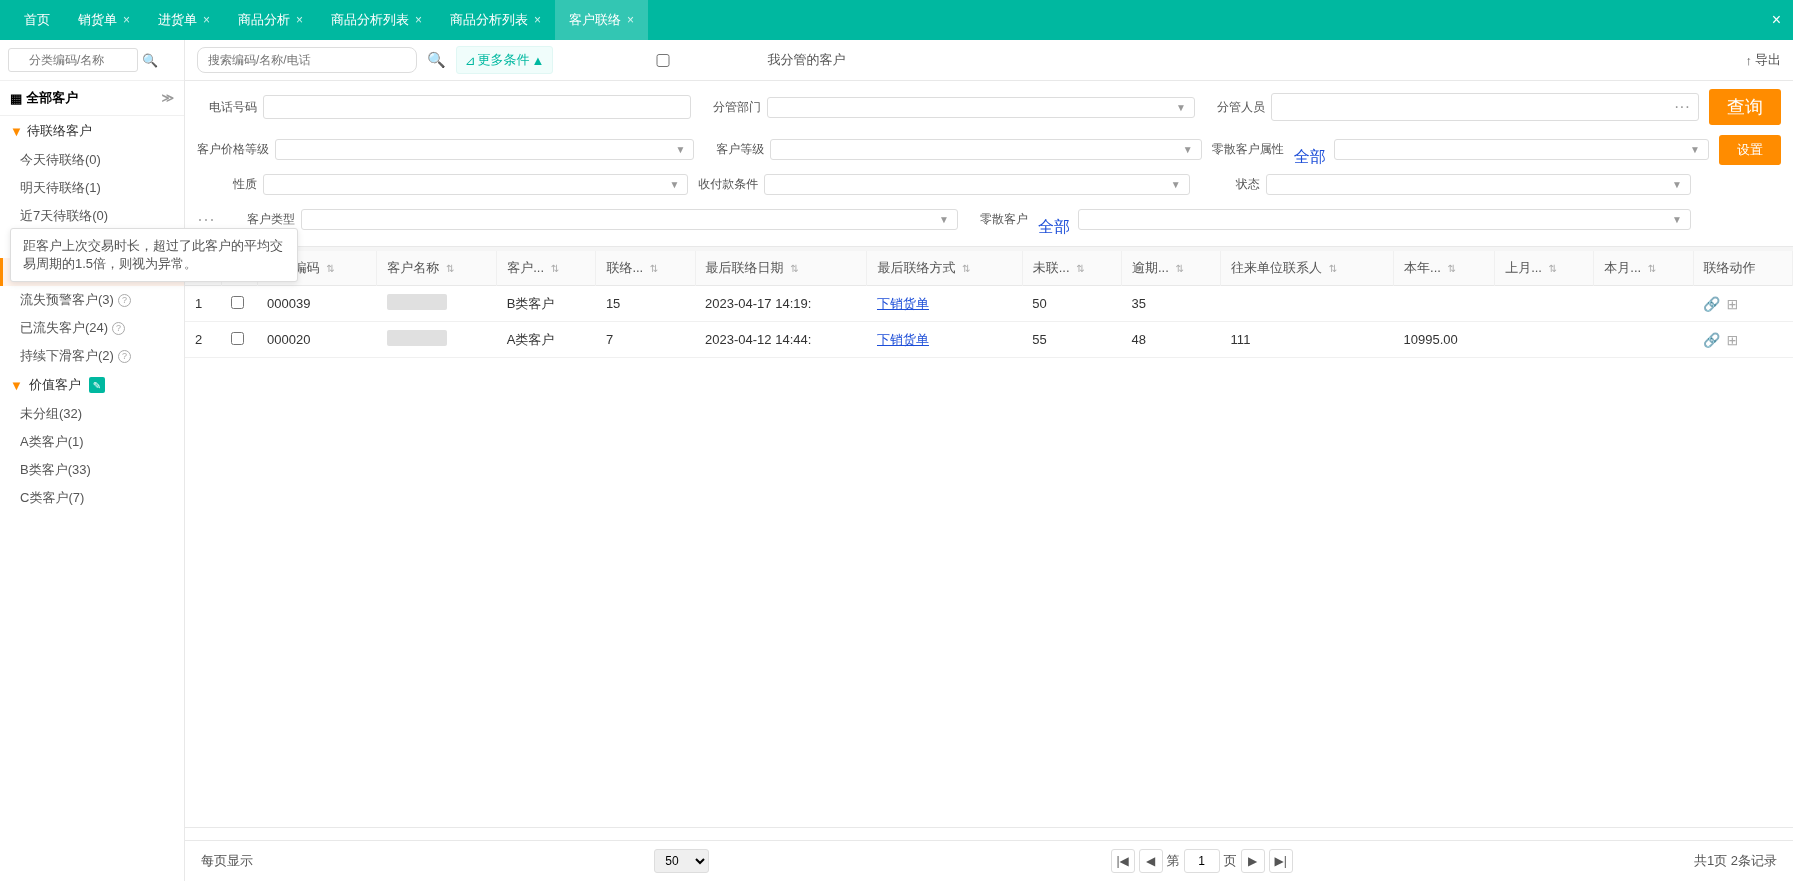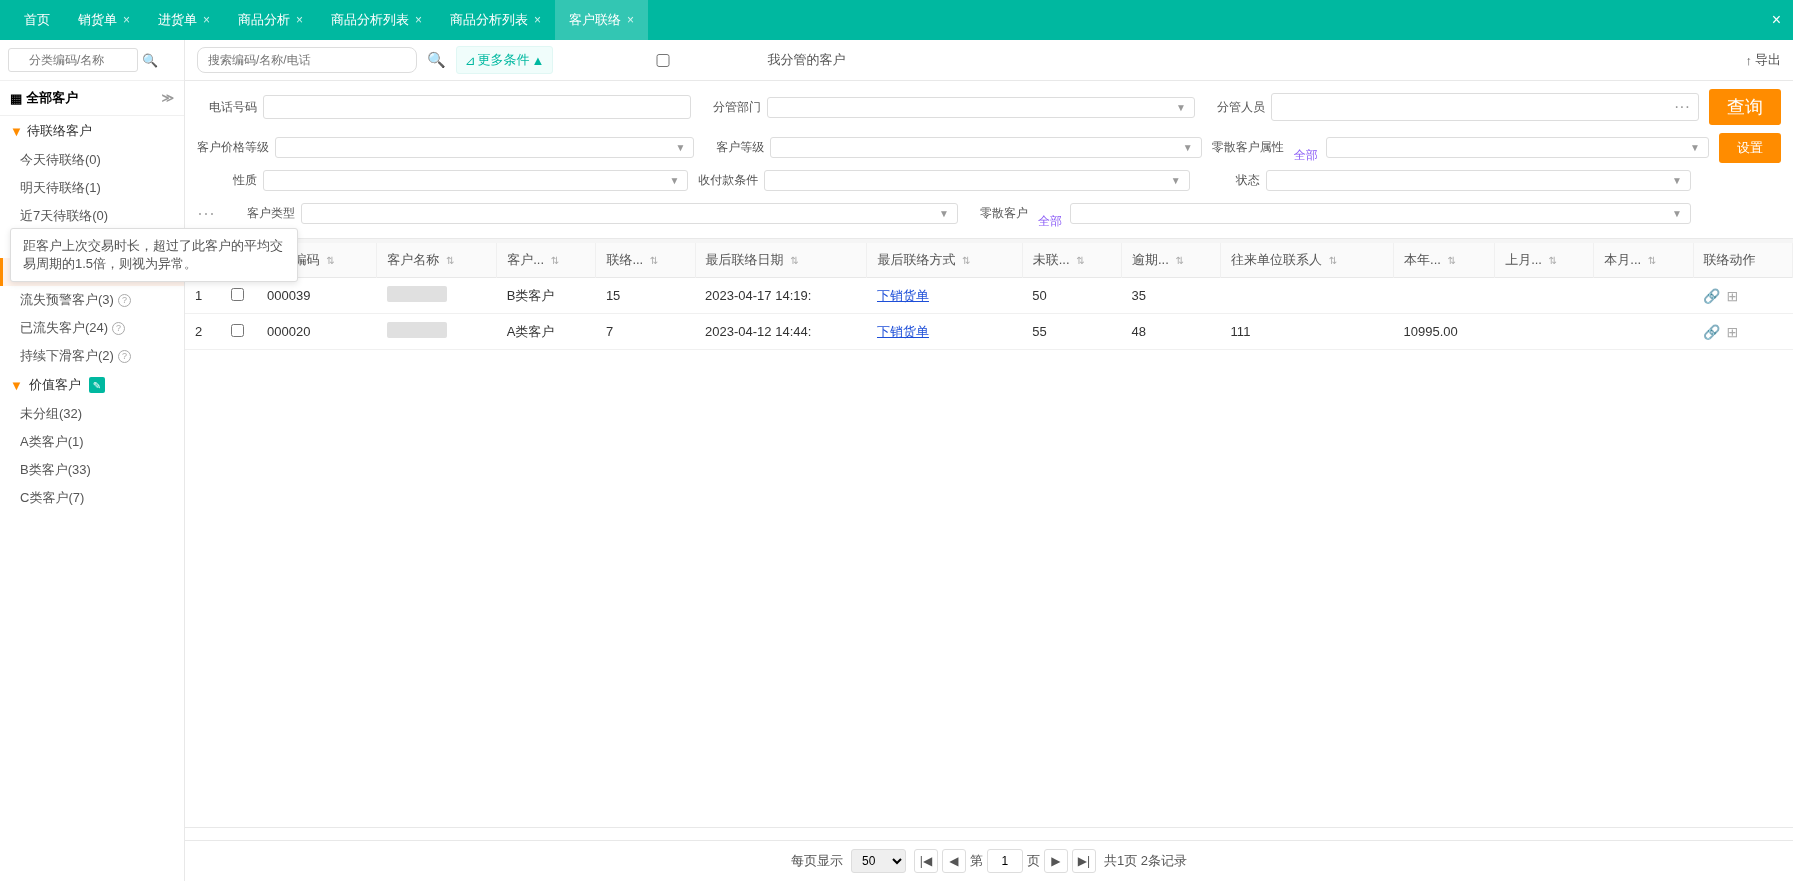--- a/index.html
+++ b/index.html
@@ -246,22 +246,22 @@
       color: #fff;
       border: none;
       border-radius: 3px;
       padding: 6px 18px;
       font-size: 13px;
       cursor: pointer;
       white-space: nowrap;
     }
 
     .filter-label-inline {
-      font-size: 12px;
-      color: #8b5cf6;
+      font-size: 16px;
+      color: #1d4ed8;
       white-space: nowrap;
       margin-top: 16px;
     }
 
     
     .table-container {
       flex: 1;
       background: #fff;
       margin-top: 4px;
       overflow: auto;
@@ -293,21 +293,21 @@
     .link-text { color: #1d4ed8; text-decoration: underline; cursor: pointer; }
     .action-icons { display: flex; gap: 6px; }
     .action-icon { color: #aaa; cursor: pointer; font-size: 14px; }
 
     
     .pagination-bar {
       background: #fff;
       padding: 8px 16px;
       display: flex;
       align-items: center;
-      justify-content: center;
+      justify-content: space-between;
       border-top: 1px solid #e8e8e8;
       gap: 8px;
       font-size: 12px;
       color: #555;
     }
     .pagination-bar select {
       border: 1px solid #ddd;
       border-radius: 3px;
       padding: 3px 6px;
       font-size: 12px;

